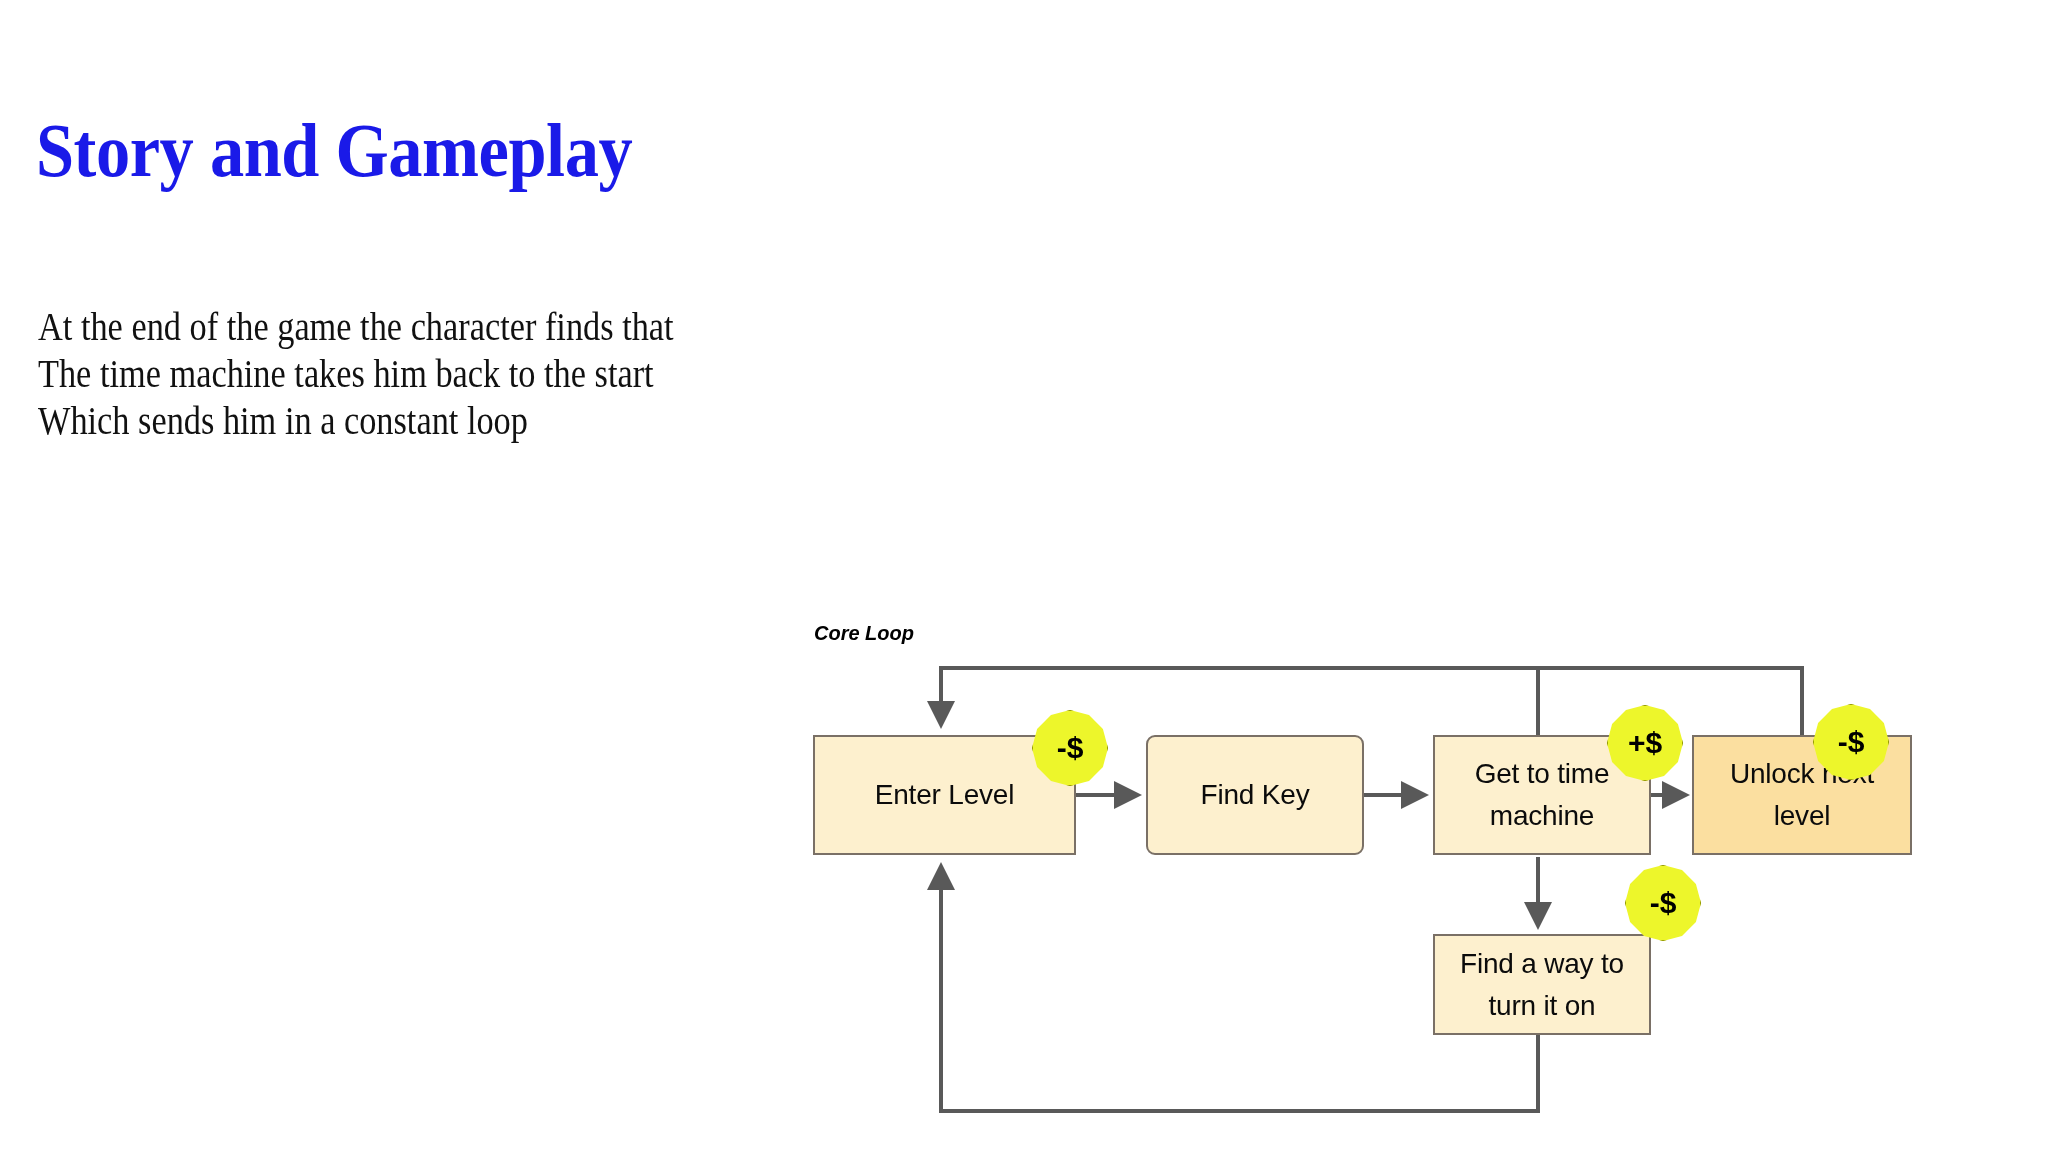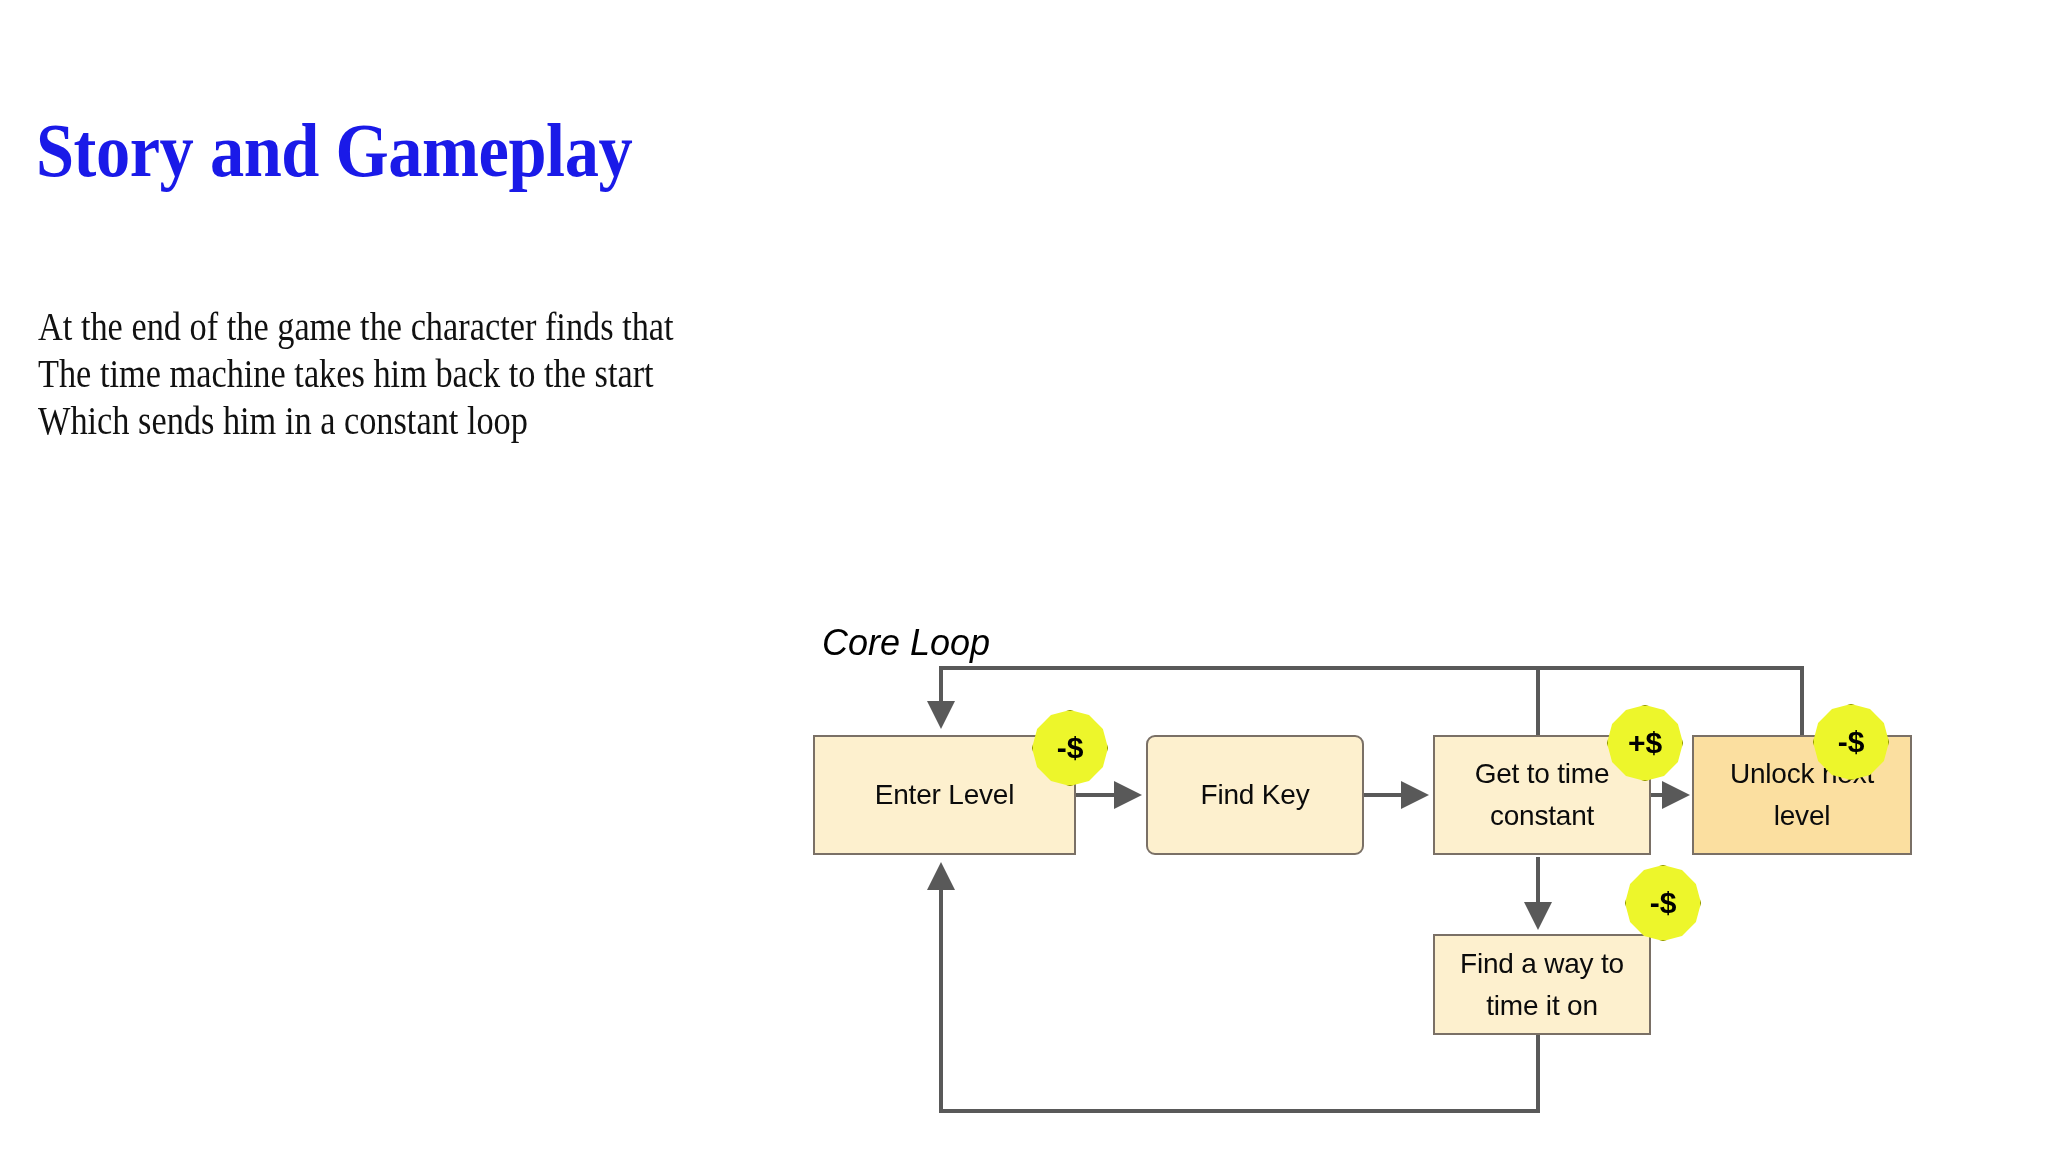--- a/index.html
+++ b/index.html
@@ -58,26 +58,26 @@
     position: absolute;
     left: 0;
     top: 0;
     width: 1260px;
     height: 552px;
     overflow: visible;
   }
 
   .core-loop-label {
     position: absolute;
-    left: 42px;
+    left: 34px;
     top: 22px;
     font-family: "Liberation Sans", sans-serif;
-    font-weight: normal;
+    font-weight: bold;
     font-style: italic;
-    font-size: 36px;
+    font-size: 20px;
     color: #000000;
     white-space: nowrap;
   }
 
   
   .node {
     position: absolute;
     box-sizing: border-box;
     border: 2px solid #7a7066;
     background: #fdf0ce;
@@ -156,33 +156,33 @@
   </div>
   <div class="badge" style="left:252px; top:110px;">
     <span>-$</span>
   </div>
 
   <div class="node" style="left:366px; top:135px; width:218px; height:120px;border-radius:9px;">
     <span class="node-label">Find Key</span>
   </div>
 
   <div class="node" style="left:653px; top:135px; width:218px; height:120px;">
-    <span class="node-label">Get to time constant</span>
+    <span class="node-label">Get to time machine</span>
   </div>
   <div class="badge" style="left:827px; top:105px;">
     <span>+$</span>
   </div>
 
   <div class="node highlight" style="left:912px; top:135px; width:220px; height:120px;">
     <span class="node-label">Unlock next level</span>
   </div>
   <div class="badge" style="left:1033px; top:104px;">
     <span>-$</span>
   </div>
 
   <div class="node" style="left:653px; top:334px; width:218px; height:101px;">
-    <span class="node-label">Find a way to time it on</span>
+    <span class="node-label">Find a way to turn it on</span>
   </div>
   <div class="badge" style="left:845px; top:265px;">
     <span>-$</span>
   </div>
 
 </div>
 
 </body></html>

